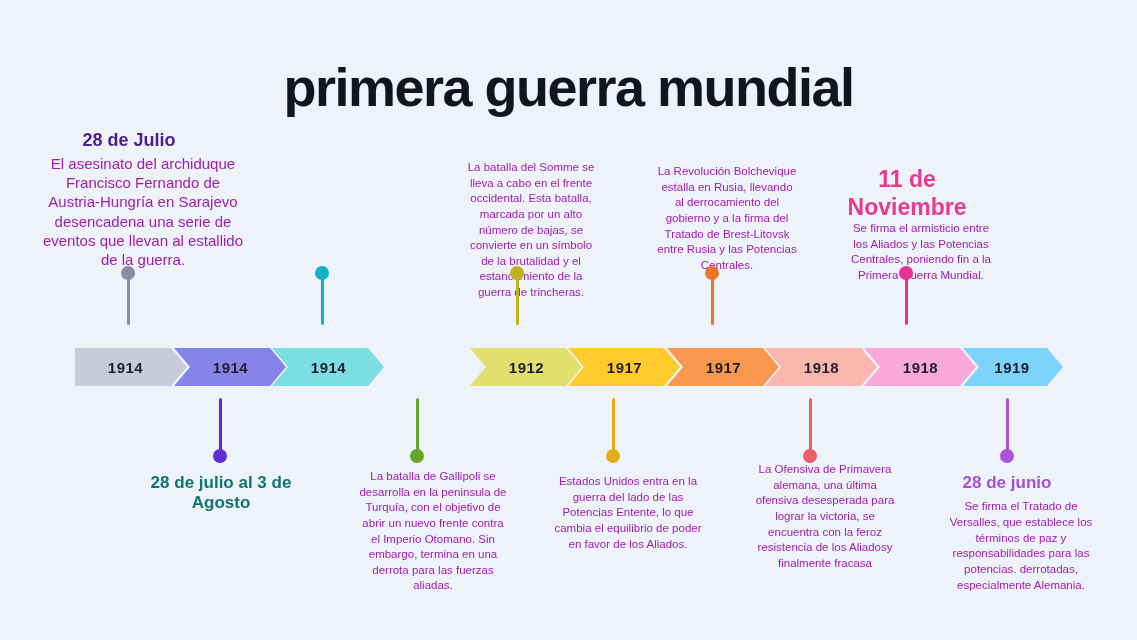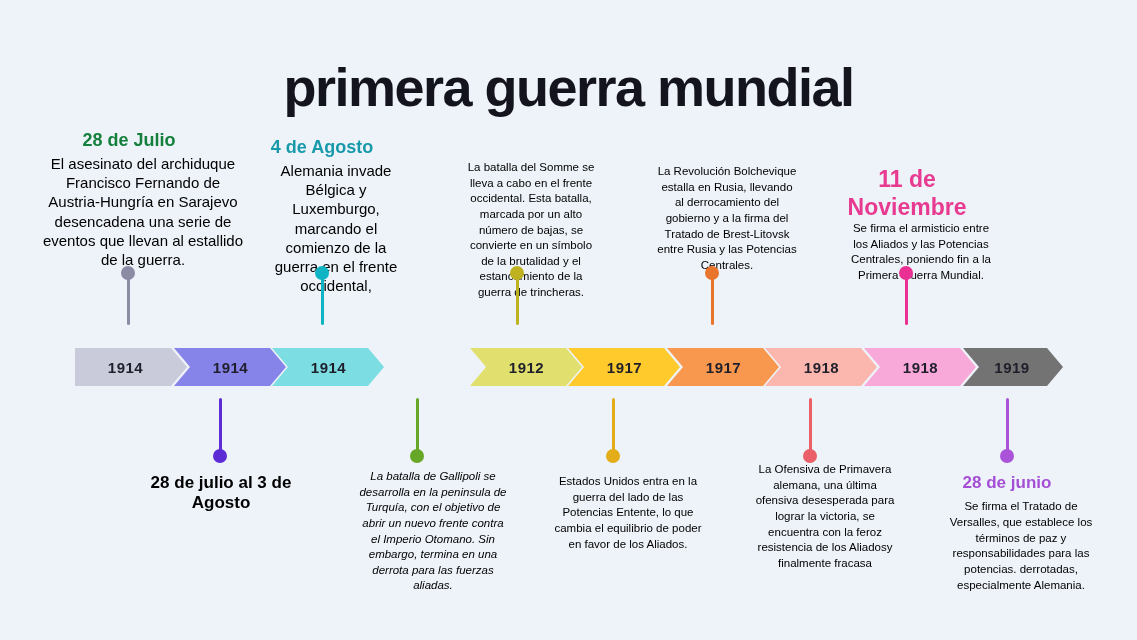--- a/index.html
+++ b/index.html
@@ -15,38 +15,38 @@
   .title {
     position: absolute; top: 56px; left: 0; width: 100%;
     text-align: center;
     font-size: 54px; font-weight: 800; letter-spacing: -1.5px;
     color: #14141e;
   }
 
   
   .event { position: absolute; text-align: center; color: #41435a; }
   .event .date { font-weight: 700; }
-  .event .body { color: #000000; margin-left: 28px; }
+  .event .body { color: #a21caf; margin-left: 28px; }
 
   .lg .date { font-size: 18px; margin-bottom: 3px; }
   .lg .body { font-size: 15px; line-height: 1.28; }
   .sm .date { font-size: 17px; line-height: 1.2; }
   .sm .body { font-size: 11.5px; line-height: 1.36; }
 
   .et1 { left: 13px;  top: 130px; width: 232px; }
   .et2 { left: 238px; top: 137px; width: 168px; }
   .et3 { left: 434px; top: 160px; width: 166px; }
   .et4 { left: 628px; top: 164px; width: 170px; text-align: center; }
   .et5 { left: 818px; top: 166px; width: 178px; }
   .et5 .date { font-size: 23px; margin-bottom: 0; }
   .et5 .body { font-size: 11.5px; line-height: 1.36; }
 
   .eb1 { left: 135px; top: 473px; width: 172px; }
   .eb1 .date { margin-bottom: 17px; }
-  .eb2 { left: 330px; top: 469px; width: 178px; font-style: italic; }
+  .eb2 { left: 330px; top: 469px; width: 178px; }
   .eb3 { left: 524px; top: 474px; width: 180px; }
   .eb4 { left: 724px; top: 462px; width: 174px; }
   .eb5 { left: 917px; top: 473px; width: 180px; }
   .eb5 .date { margin-bottom: 6px; }
 
   
   .pin { position: absolute; width: 16px; }
   .pin .pin-line { position: absolute; left: 6.5px; width: 3px; border-radius: 2px; }
   .pin .pin-dot  { position: absolute; left: 1px; width: 14px; height: 14px; border-radius: 50%; }
 
@@ -79,26 +79,22 @@
   .s9 { left: 864px; } .s10 { left: 963px; }
 </style>
 </head>
 <body>
 
 <div class="canvas">
 
   <h1 class="title">primera guerra mundial</h1>
 
   <div class="event lg et1">
-    <div class="date" style="color: #15803d;">28 de Julio</div>
+    <div class="date" style="color: #4c1d95;">28 de Julio</div>
     <div class="body">El asesinato del archiduque Francisco Fernando de Austria-Hungría en Sarajevo desencadena una serie de eventos que llevan al estallido de la guerra.</div>
-  </div>
-  <div class="event lg et2">
-    <div class="date" style="color: rgb(24, 154, 171);">4 de Agosto</div>
-    <div class="body">Alemania invade Bélgica y Luxemburgo, marcando el comienzo de la guerra en el frente occidental,</div>
   </div>
   <div class="event sm et3">
     <div class="body">La batalla del Somme se lleva a cabo en el frente occidental. Esta batalla, marcada por un alto número de bajas, se convierte en un símbolo de la brutalidad y el estancamiento de la guerra de trincheras.</div>
   </div>
   <div class="event sm et4">
     <div class="body">La Revolución Bolchevique estalla en Rusia, llevando al derrocamiento del gobierno y a la firma del Tratado de Brest-Litovsk entre Rusia y las Potencias Centrales.</div>
   </div>
   <div class="event sm et5">
     <div class="date" style="color: rgb(231, 58, 144);">11 de Noviembre</div>
     <div class="body">Se firma el armisticio entre los Aliados y las Potencias Centrales, poniendo fin a la Primera Guerra Mundial.</div>
@@ -127,21 +123,21 @@
 
   <div class="timeline">
     <div class="seg seg-first s1" style="background-color: rgb(201, 203, 218);">1914</div>
     <div class="seg seg-mid s2" style="background-color: rgb(134, 131, 233);">1914</div>
     <div class="seg seg-mid s3" style="background-color: rgb(124, 221, 226);">1914</div>
     <div class="seg seg-mid s5" style="background-color: rgb(225, 224, 110);">1912</div>
     <div class="seg seg-mid s6" style="background-color: rgb(255, 202, 43);">1917</div>
     <div class="seg seg-mid s7" style="background-color: rgb(248, 152, 79);">1917</div>
     <div class="seg seg-mid s8" style="background-color: rgb(251, 183, 173);">1918</div>
     <div class="seg seg-mid s9" style="background-color: rgb(249, 168, 218);">1918</div>
-    <div class="seg seg-last s10" style="background-color: #737373;">1919</div>
+    <div class="seg seg-last s10" style="background-color: #7dd3fc;">1919</div>
   </div>
 
   <div class="pin pin-bottom pb1">
     <span class="pin-line" style="background-color: rgb(92, 45, 213);"></span>
     <span class="pin-dot" style="background-color: rgb(92, 45, 213);"></span>
   </div>
   <div class="pin pin-bottom pb2">
     <span class="pin-line" style="background-color: rgb(102, 167, 39);"></span>
     <span class="pin-dot" style="background-color: rgb(102, 167, 39);"></span>
   </div>
@@ -152,21 +148,21 @@
   <div class="pin pin-bottom pb4">
     <span class="pin-line" style="background-color: rgb(234, 95, 104);"></span>
     <span class="pin-dot" style="background-color: rgb(234, 95, 104);"></span>
   </div>
   <div class="pin pin-bottom pb5">
     <span class="pin-line" style="background-color: rgb(170, 82, 216);"></span>
     <span class="pin-dot" style="background-color: rgb(170, 82, 216);"></span>
   </div>
 
   <div class="event sm eb1">
-    <div class="date" style="color: #000000;">28 de julio al 3 de Agosto</div>
+    <div class="date" style="color: #0f766e;">28 de julio al 3 de Agosto</div>
   </div>
   <div class="event sm eb2">
     <div class="body">La batalla de Gallipoli se desarrolla en la peninsula de Turquía, con el objetivo de abrir un nuevo frente contra el Imperio Otomano. Sin embargo, termina en una derrota para las fuerzas aliadas.</div>
   </div>
   <div class="event sm eb4">
     <div class="body">La Ofensiva de Primavera alemana, una última ofensiva desesperada para lograr la victoria, se encuentra con la feroz resistencia de los Aliadosy finalmente fracasa</div>
   </div>
   <div class="event sm eb3">
     <div class="body">Estados Unidos entra en la guerra del lado de las Potencias Entente, lo que cambia el equilibrio de poder en favor de los Aliados.</div>
   </div>

